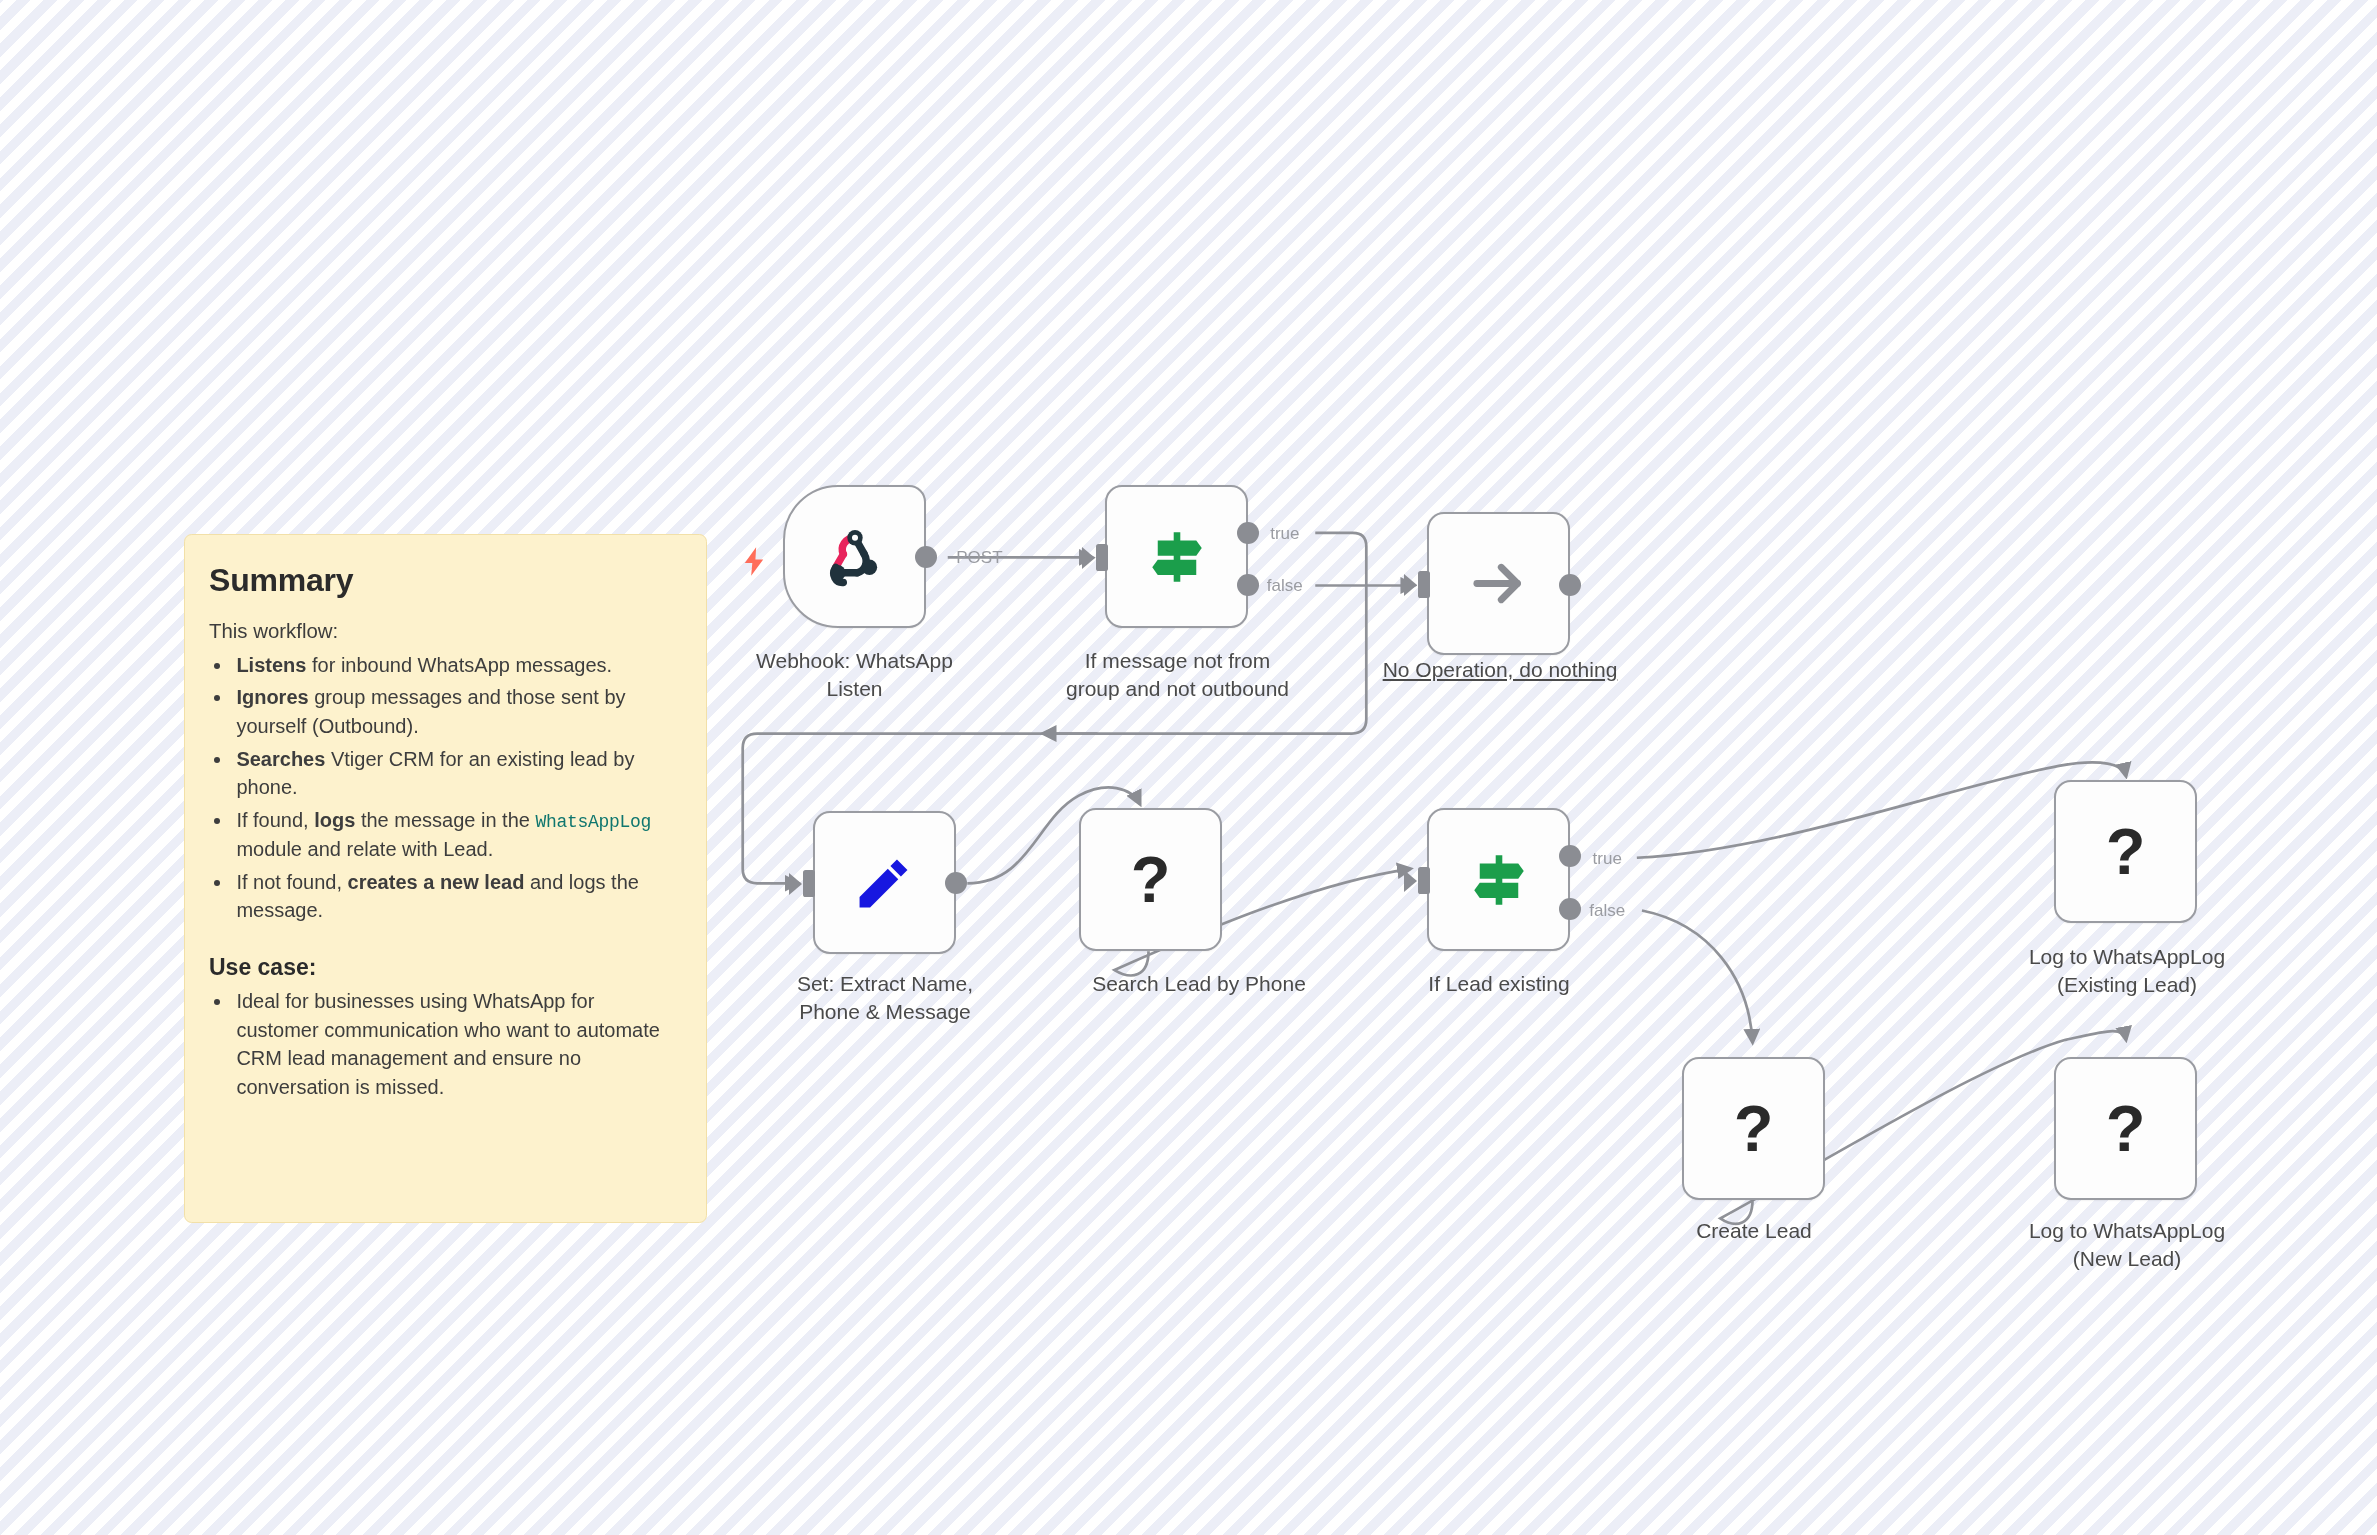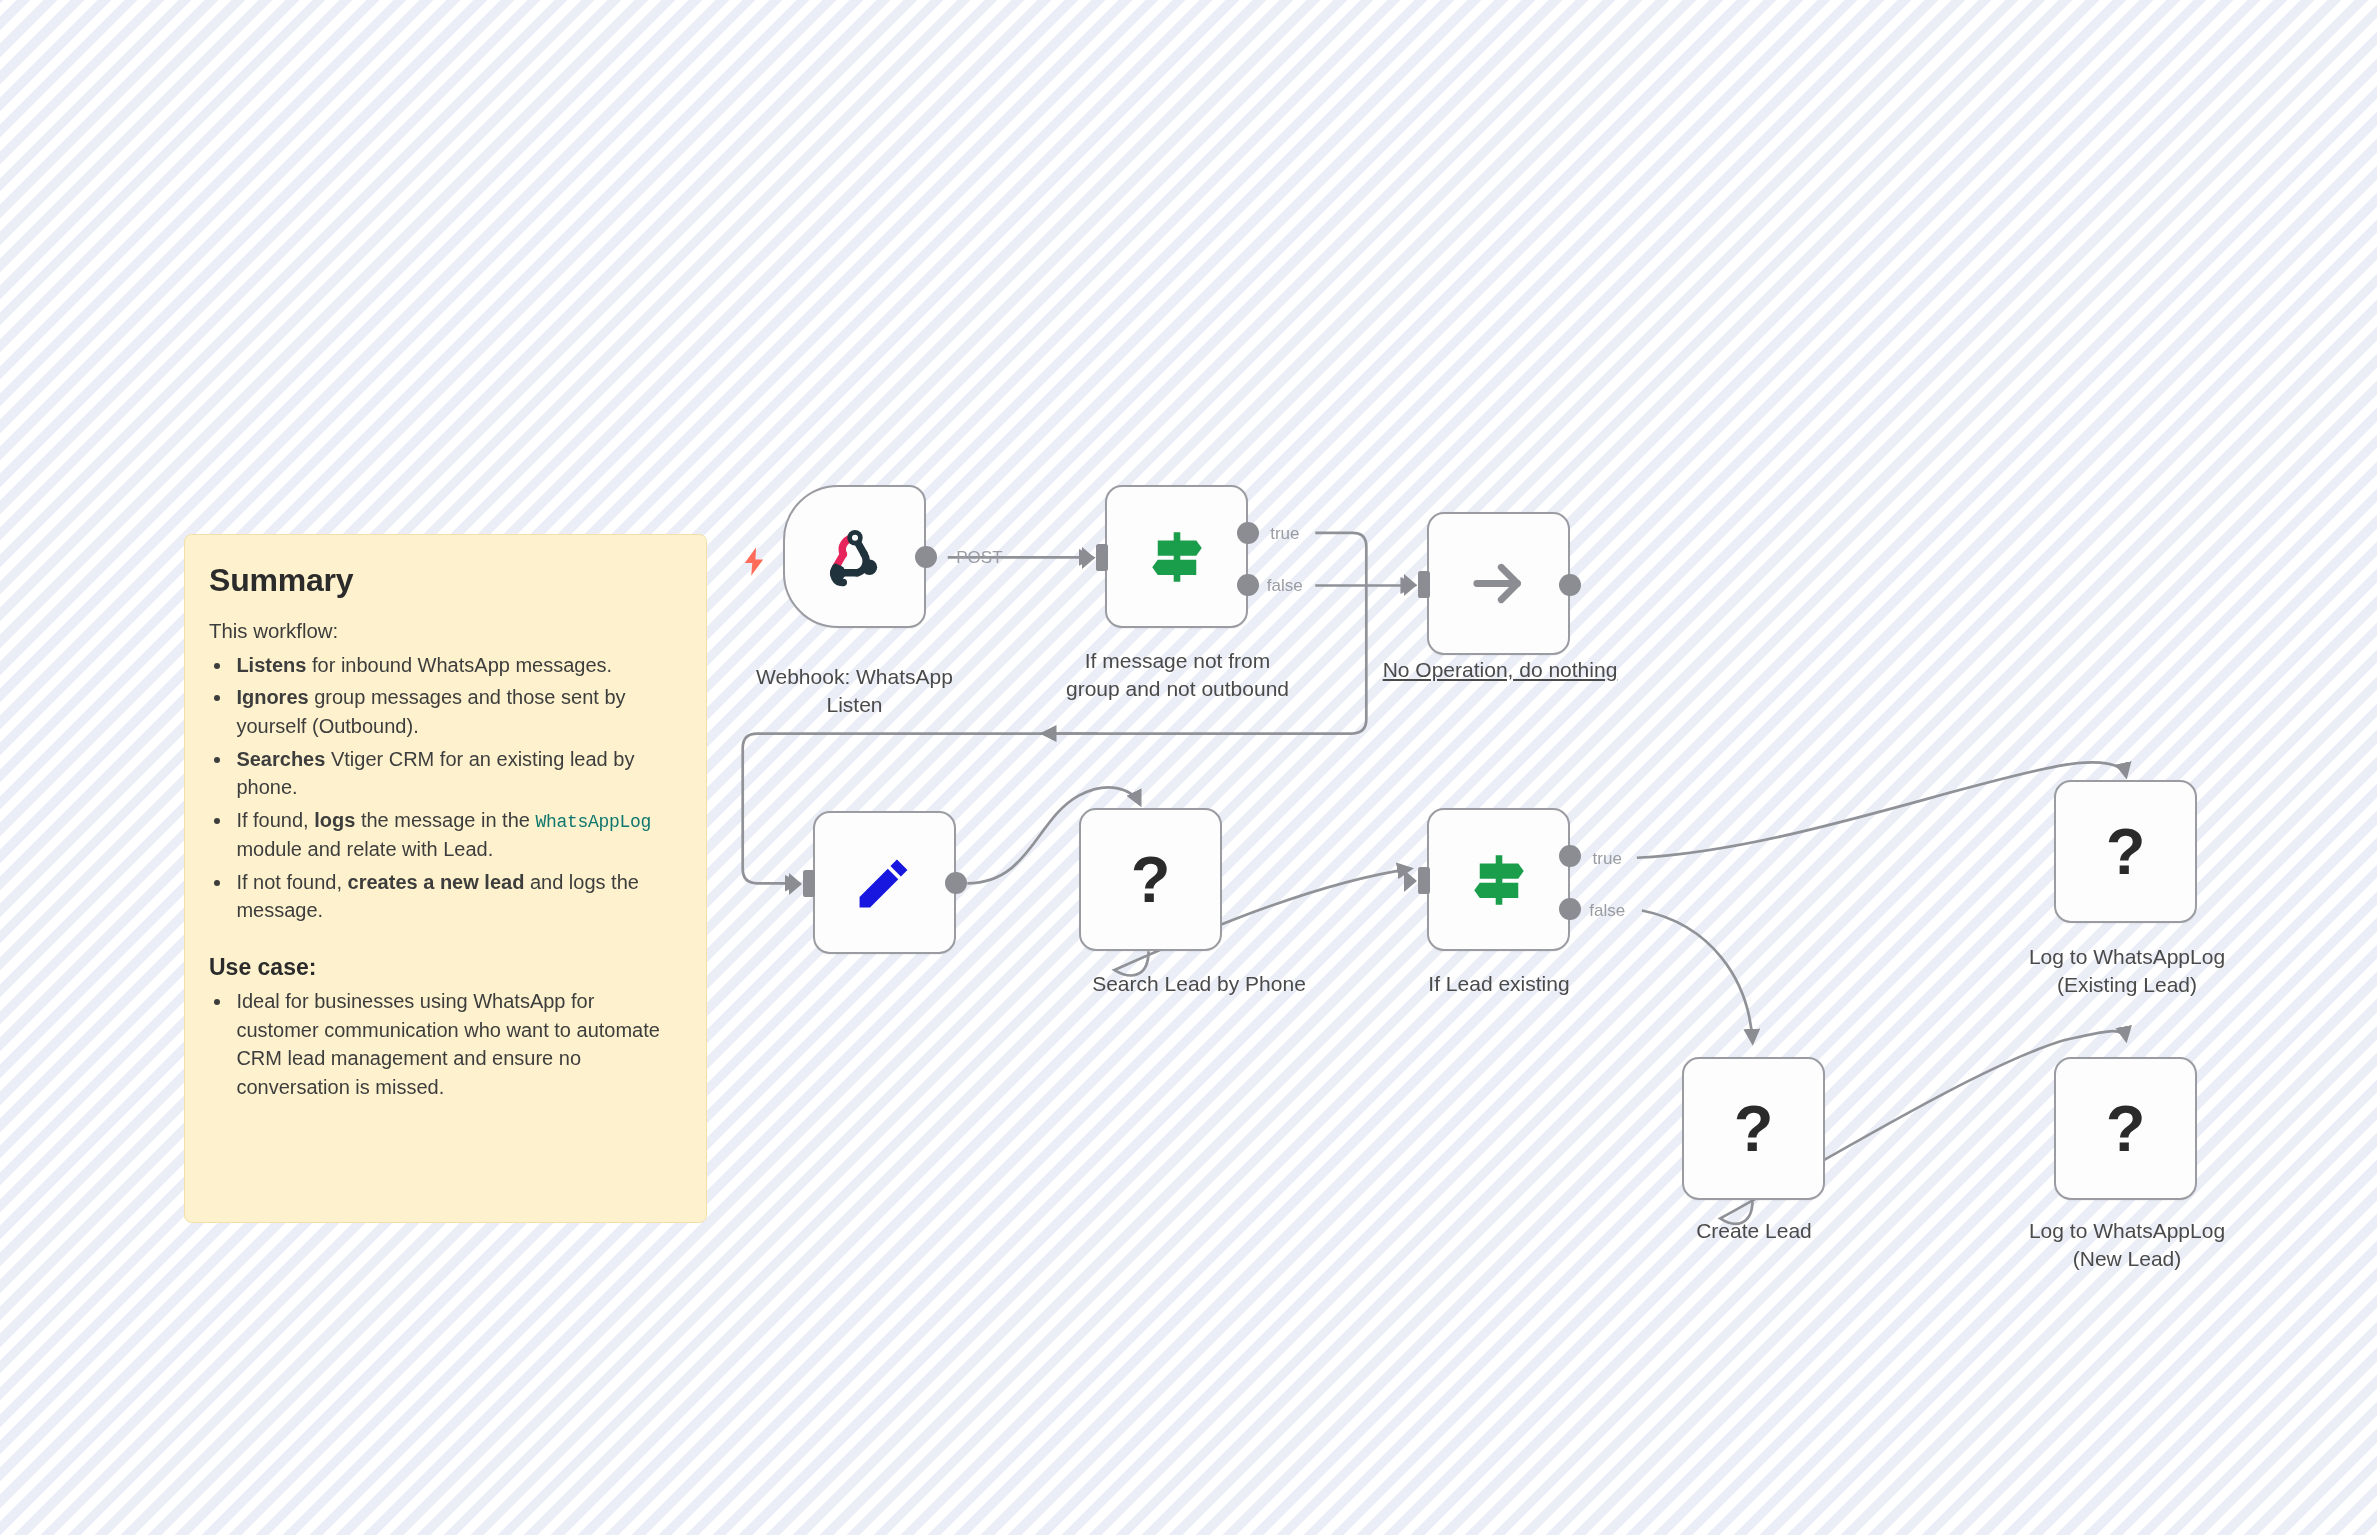--- a/index.html
+++ b/index.html
@@ -250,21 +250,21 @@
         <path d="M25.5 35.5 L14.5 35.5" stroke="#20323c"></path>
         <path d="M10 31.5 C6.5 37 10 43 15.5 42.5" stroke="#20323c"></path>
       </g>
       <circle cx="24" cy="10" r="5.6" fill="#20323c"></circle>
       <circle cx="11.5" cy="35.5" r="5.6" fill="#20323c"></circle>
       <circle cx="34.5" cy="31.5" r="5.6" fill="#20323c"></circle>
       <circle cx="24" cy="10" r="2.2" fill="#fdfdfd"></circle>
     </svg>
   </div>
   <div class="port-dot" style="left:915px; top:546px;"></div>
-  <div class="node-label" style="left:713px; top:647px; width:283px;margin-top:16px;">Webhook: WhatsApp
+  <div class="node-label" style="left:713px; top:647px; width:283px;">Webhook: WhatsApp
 Listen</div>
 
   <div class="node" style="left:1105px; top:485px;">
     <svg width="66" height="66" viewBox="0 0 48 48">
       <rect x="21.6" y="6" width="4.8" height="36" fill="#1b9e4b"></rect>
       <path d="M10 12 L38 12 L42 17.5 L38 23 L10 23 Z" fill="#1b9e4b"></path>
       <path d="M38 26 L10 26 L6 31.5 L10 37 L38 37 Z" fill="#1b9e4b"></path>
     </svg>
   </div>
   <div class="port-in" style="left:1096px; top:544px;"></div>
@@ -286,20 +286,22 @@
   <div class="node-label" style="left:1336px; top:656px; width:328px;text-decoration:underline;">No Operation, do nothing</div>
 
   <div class="node" style="left:813px; top:811px;">
     <svg width="63" height="63" viewBox="0 0 48 48">
       <path d="M33.5 6.5 L41.5 14.5 L36.5 19.5 L28.5 11.5 Z" fill="#1717e0"></path>
       <path d="M26.5 13.5 L34.5 21.5 L13 43 L5 43 L5 35 Z" fill="#1717e0"></path>
     </svg>
   </div>
   <div class="port-in" style="left:803px; top:870px;"></div>
   <div class="port-dot" style="left:945px; top:872px;"></div>
+  <div class="node-label" style="left:749px; top:970px; width:272px;">Set: Extract Name,
+Phone &amp; Message</div>
 
   <div class="node" style="left:1079px; top:808px;">
     <span class="glyph-q">?</span>
   </div>
   <div class="node-label" style="left:1018px; top:970px; width:362px;">Search Lead by Phone</div>
 
   <div class="node" style="left:1427px; top:808px;">
     <svg width="66" height="66" viewBox="0 0 48 48">
       <rect x="21.6" y="6" width="4.8" height="36" fill="#1b9e4b"></rect>
       <path d="M10 12 L38 12 L42 17.5 L38 23 L10 23 Z" fill="#1b9e4b"></path>

